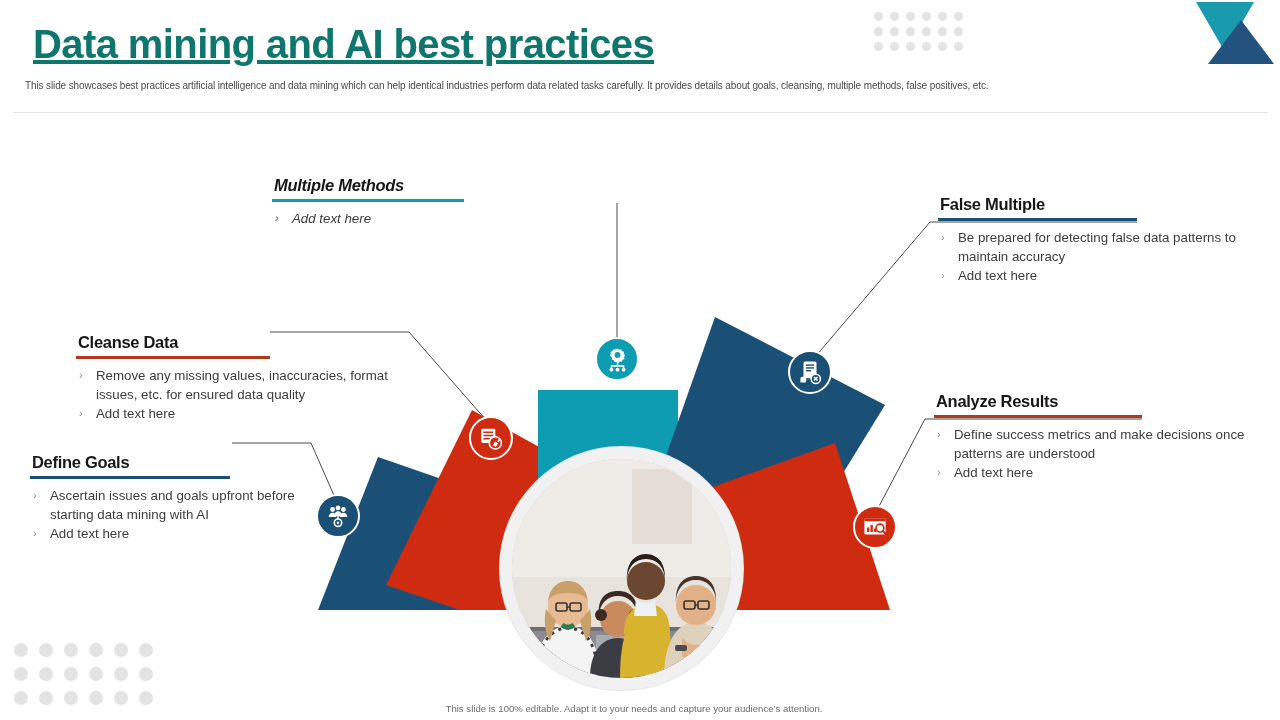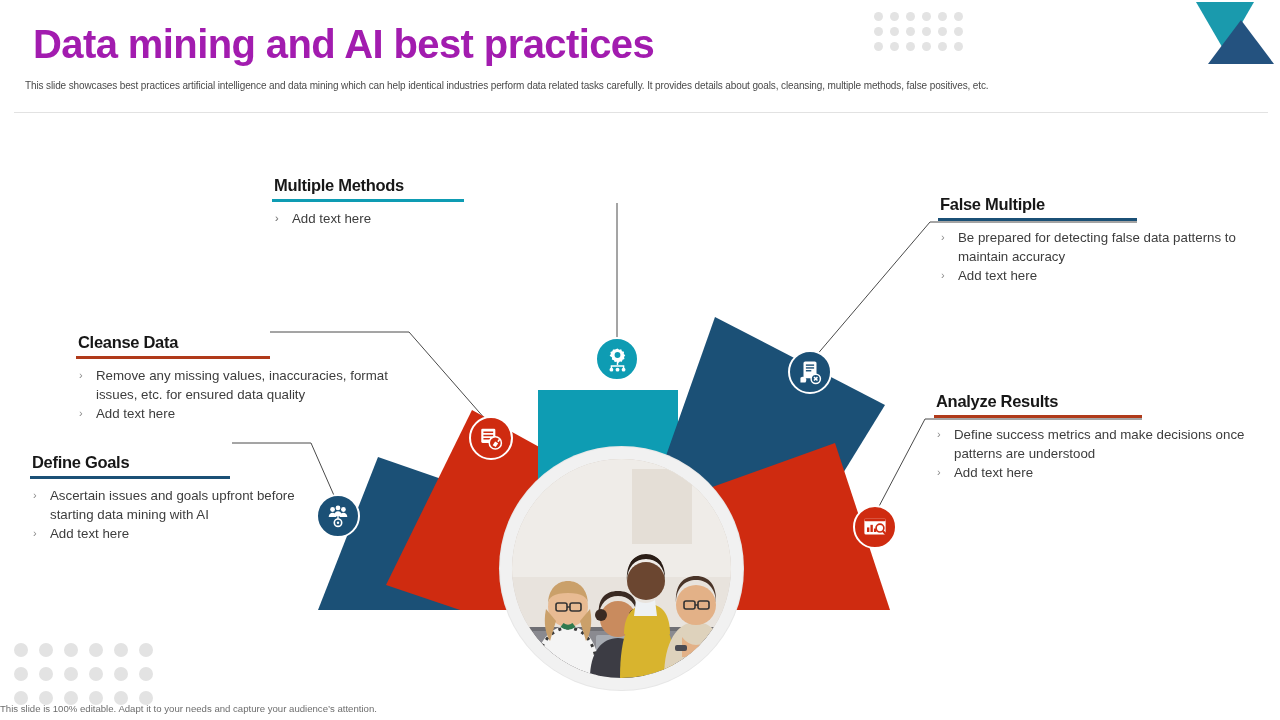--- a/index.html
+++ b/index.html
@@ -14,22 +14,23 @@
   }
 
   
   #slide-title {
     position: absolute;
     left: 33px;
     top: 22px;
     font-size: 40px;
     font-weight: bold;
     letter-spacing: -0.6px;
-    color: #a21caf;
+    color: #0f766e;
     white-space: nowrap;
+    text-decoration: underline;
   }
 
   #slide-subtitle {
     position: absolute;
     left: 25px;
     top: 79px;
     width: 1075px;
     font-size: 10px;
     color: #4a4a4a;
     letter-spacing: -0.12px;
@@ -86,21 +87,21 @@
     color: #3d3d3d;
     margin-bottom: 0px;
   }
   .info-list li .chev {
     position: absolute;
     left: 3px; top: 0px;
     font-size: 11px;
     color: #8a8a8a;
   }
 
-  #block-multiple-methods { left: 272px; top: 176px; width: 300px; }
+  #block-multiple-methods { left: 272px; top: 176px; width: 300px; font-style: italic; }
   #block-cleanse-data     { left: 76px;  top: 306px; width: 340px; margin-top: 27px; }
   #block-define-goals     { left: 30px;  top: 417px; width: 300px; margin-top: 36px; }
   #block-false-positives  { left: 938px; top: 195px; width: 300px; }
   #block-analyze-results  { left: 934px; top: 392px; width: 320px; }
 
   
   #connectors { position: absolute; left: 0; top: 0; width: 1280px; height: 720px; }
 
   
   #fan-diagram { position: absolute; left: 290px; top: 295px; width: 640px; height: 330px; }
@@ -135,21 +136,21 @@
     overflow: hidden;
     position: relative;
     background: #d6cfc8;
   }
 
   
   #footer-note {
     position: absolute;
     left: 0; right: 12px;
     top: 703px;
-    text-align: left;
+    text-align: center;
     font-size: 9.6px;
     color: #6d6d6d;
   }
 </style>
 </head>
 <body>
 
 <div id="slide-title">Data mining and AI best practices</div>
 <div id="slide-subtitle">This slide showcases best practices artificial intelligence and data mining  which can help identical industries perform data related tasks carefully. It provides details about goals, cleansing, multiple  methods,  false positives, etc.</div>
 <div id="header-rule"></div>

